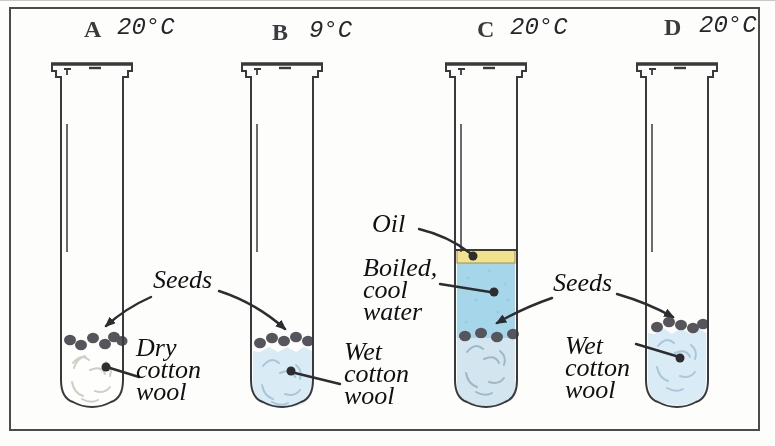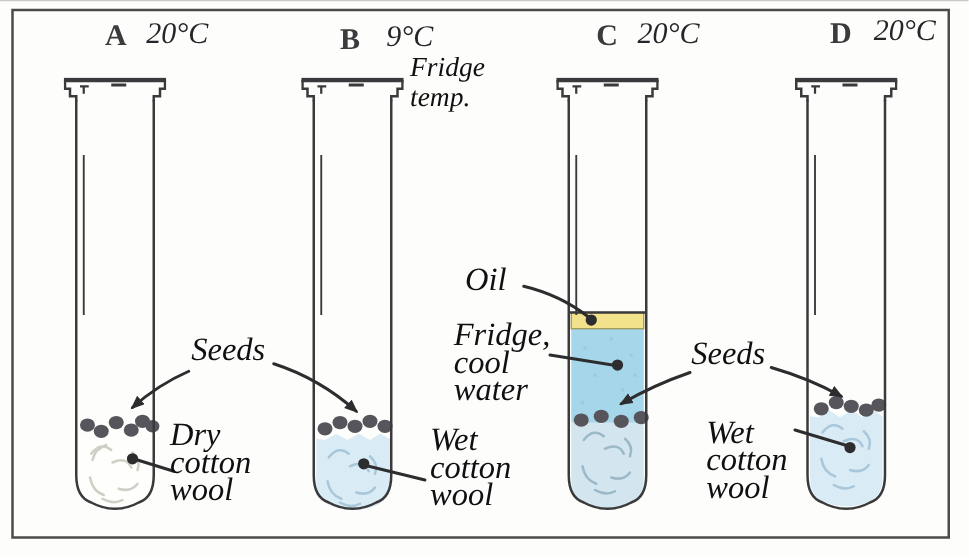--- a/index.html
+++ b/index.html
@@ -13,21 +13,21 @@
     border:2px solid #4b4b4b;background:transparent;
   }
   svg.diagram{position:absolute;left:0;top:0;}
   .txt{position:absolute;color:#141414;z-index:3;}
   .tube-letter{
     font-weight:bold;font-size:24px;color:#3b3b3e;letter-spacing:0.5px;
     font-family:"Liberation Serif", serif;
   }
   .tube-temp{
     font-style:italic;font-size:24px;color:#26262a;
-    font-family:Liberation Serif, serif;white-space:nowrap;
+    font-family:Liberation Mono, monospace;white-space:nowrap;
   }
   .annot{
     font-style:italic;font-size:26px;line-height:22px;color:#101012;
     font-family:"Liberation Serif", serif;white-space:pre-line;
   }
   .note{
     font-style:italic;font-size:22px;line-height:24px;color:#101012;
     font-family:"Liberation Serif", serif;white-space:pre-line;
   }
   
@@ -177,38 +177,36 @@
       <path class="arrow" d="M636,344 L676,356"></path>
       <circle cx="680" cy="358" r="4.5" fill="#2d2d30"></circle>
     </g>
   </svg>
 
   <div class="txt tube-letter" style="left:84px;top:16px;">A</div>
   <div class="txt tube-temp" style="left:117px;top:14px;">20°C</div>
 
   <div class="txt tube-letter" style="left:272px;top:19px;">B</div>
   <div class="txt tube-temp" style="left:309px;top:17px;">9°C</div>
-  <div class="txt note" style="left:328px;top:42px;">Fridge
-temp.</div>
 
   <div class="txt tube-letter" style="left:477px;top:16px;">C</div>
   <div class="txt tube-temp" style="left:510px;top:14px;">20°C</div>
 
   <div class="txt tube-letter" style="left:664px;top:14px;">D</div>
   <div class="txt tube-temp" style="left:699px;top:12px;">20°C</div>
 
   <div class="txt annot" style="left:153px;top:269px;">Seeds</div>
   <div class="txt annot" style="left:136px;top:337px;">Dry
 cotton
 wool</div>
   <div class="txt annot" style="left:344px;top:341px;">Wet
 cotton
 wool</div>
   <div class="txt annot" style="left:372px;top:213px;">Oil</div>
-  <div class="txt annot" style="left:363px;top:257px;">Fridge,
+  <div class="txt annot" style="left:363px;top:257px;">Boiled,
 cool
 water</div>
   <div class="txt annot" style="left:553px;top:272px;">Seeds</div>
   <div class="txt annot" style="left:565px;top:335px;">Wet
 cotton
 wool</div>
 
 </div>
 
 </body></html>

